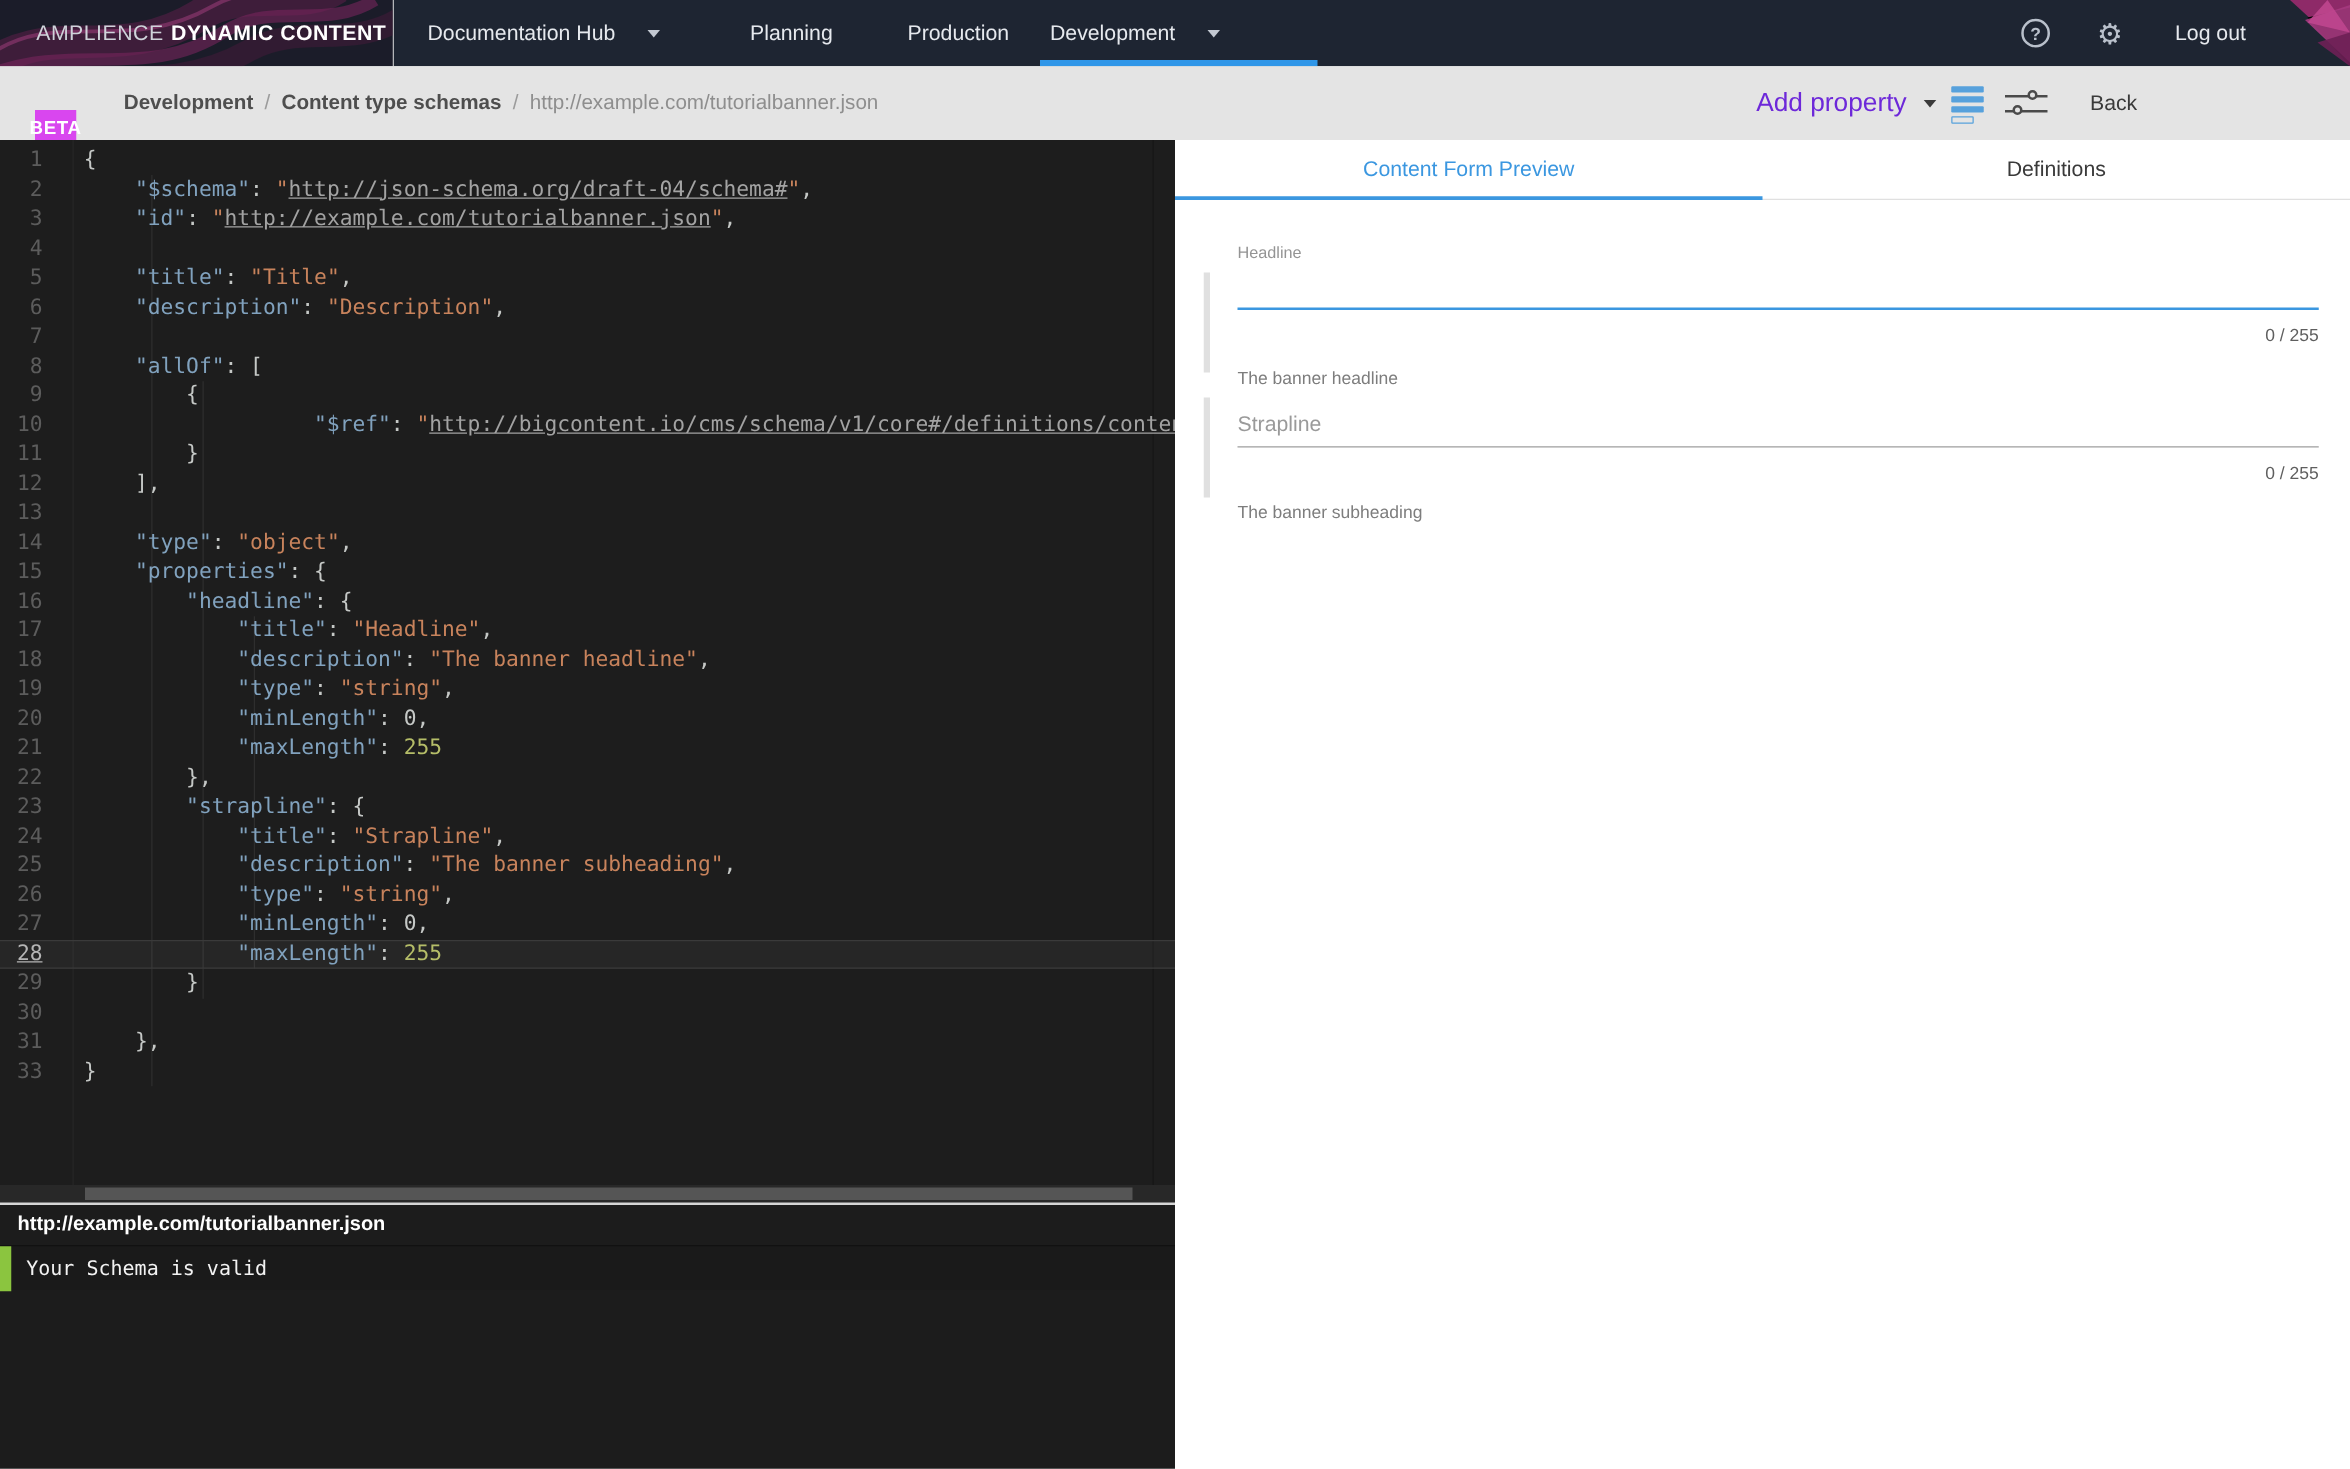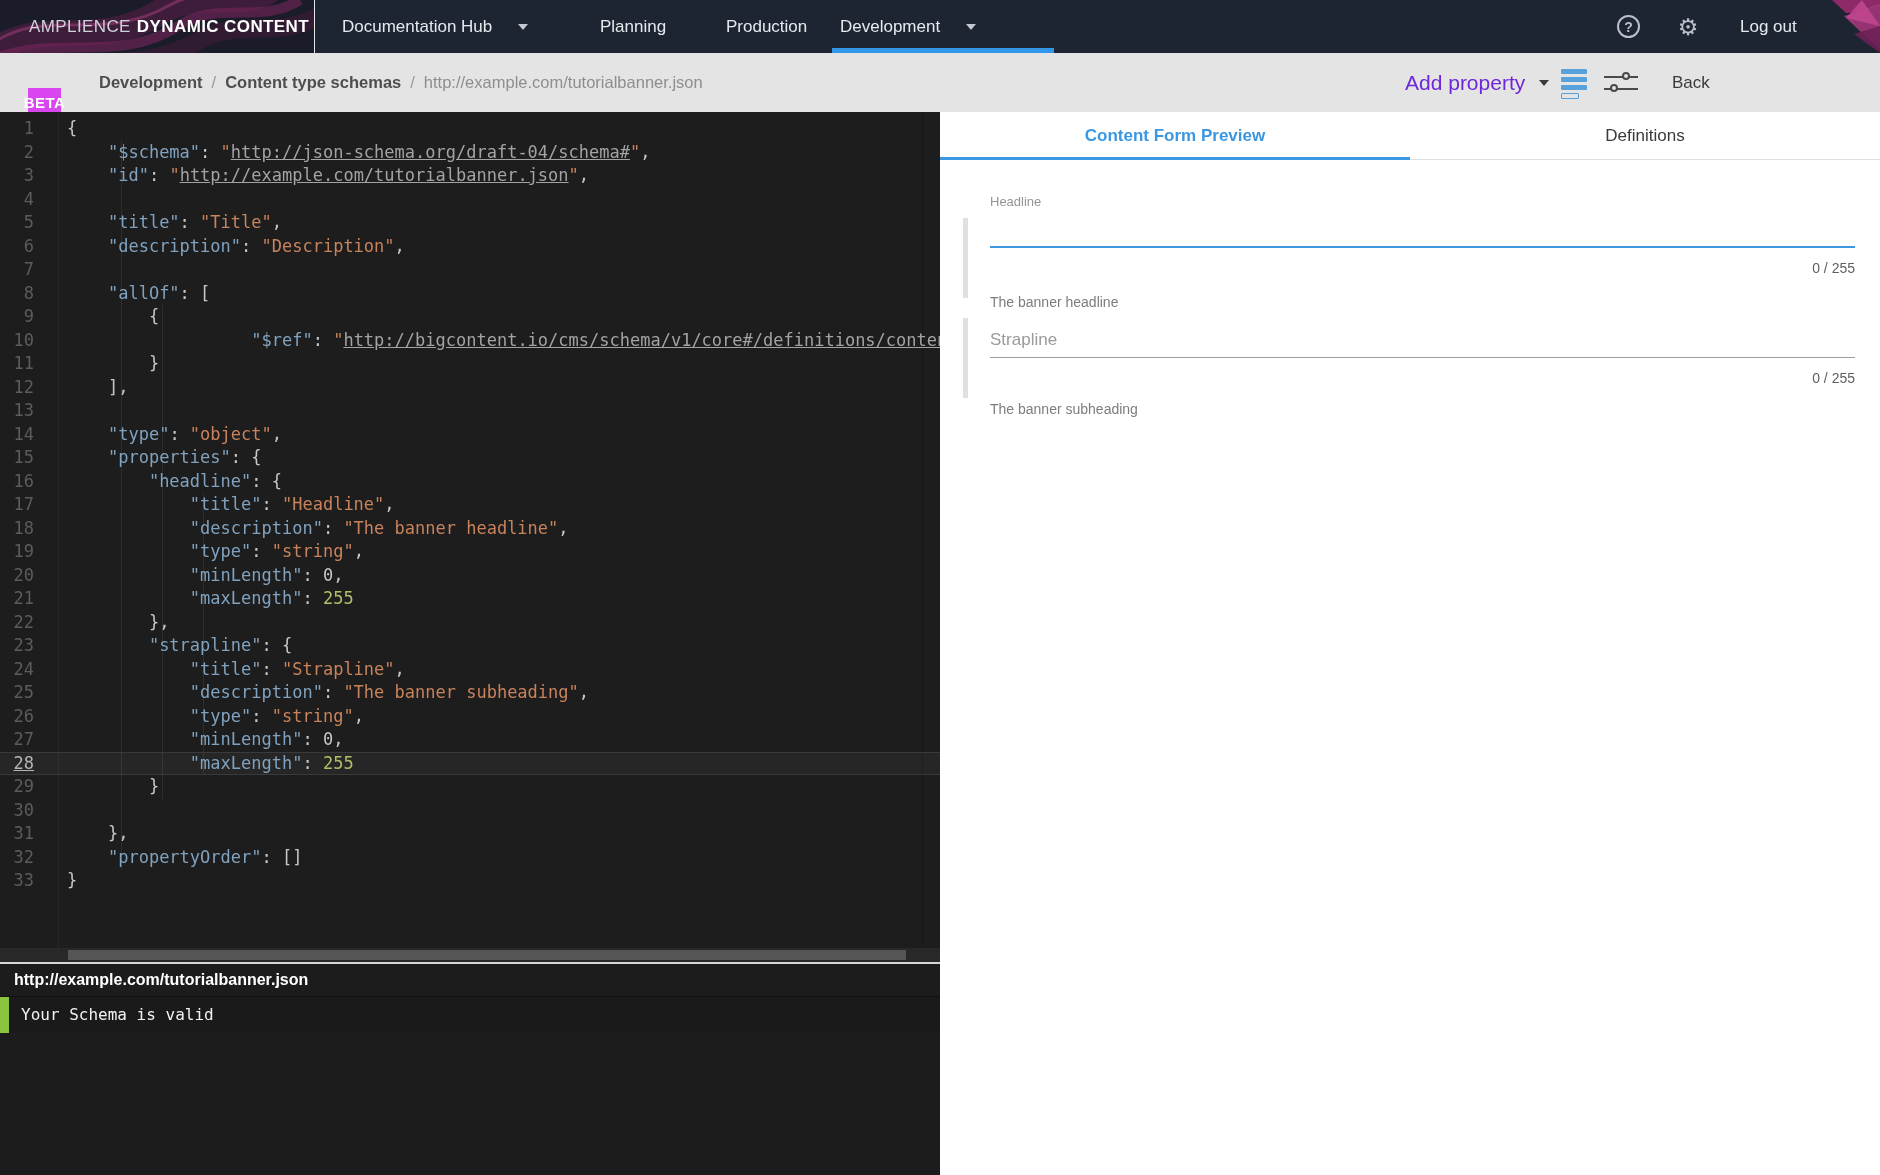--- a/index.html
+++ b/index.html
@@ -66,21 +66,21 @@
   .editor-sep { position:absolute; left:0; top:850px; width:940px; height:2px; background:#d6d6d6; }
   .url-bar { position:absolute; left:0; top:852px; width:940px; height:32px; background:#1c1c1c; color:#ffffff; font-size:16px; font-weight:700; display:flex; align-items:center; padding-left:14px; }
   .valid-bar { position:absolute; left:0; top:884px; width:940px; height:36px; background:#1a1a1a; border-top:1px solid #111; display:flex; align-items:center; }
   .valid-accent { position:absolute; left:0; top:0; width:9px; height:36px; background:#8bc53f; }
   .valid-text { margin-left:21px; color:#f2f2f2; font-family:"DejaVu Sans Mono",monospace; font-size:16px; }
 
   
   .preview-pane { position:absolute; left:940px; top:112px; width:940px; height:1063px; background:#ffffff; }
   .tabs { position:absolute; left:0; top:0; width:940px; height:48px; border-bottom:1px solid #e0e0e0; display:flex; }
   .tab { width:470px; display:flex; align-items:center; justify-content:center; font-size:17px; cursor:pointer; position:relative; }
-  .tab.active { color:#3b97e0; font-weight:700; }
+  .tab.active { color:#3b97e0; font-weight:400; }
   .tab.inactive { color:#3a3a3a; font-weight:400; }
   .tab.active::after { content:""; position:absolute; left:0; bottom:-1px; width:100%; height:3px; background:#3b97e0; }
   .field-bar { position:absolute; left:23px; width:5px; background:#e0e0e0; }
   .f-label { position:absolute; left:50px; font-size:13px; color:#949494; }
   .f-underline { position:absolute; left:50px; right:25px; }
   .f-underline.focused { height:2px; background:#3b97e0; }
   .f-underline.idle { height:1px; background:#9e9e9e; }
   .f-placeholder { position:absolute; left:50px; font-size:17px; color:#9a9a9a; }
   .f-counter { position:absolute; right:25px; font-size:14px; color:#5f5f5f; }
   .f-desc { position:absolute; left:50px; font-size:14px; color:#7d7d7d; }
@@ -300,24 +300,20 @@
         </div>
         <div class="line">
           <span class="ln">30</span>
           <span class="code"></span>
         </div>
         <div class="line">
           <span class="ln">31</span>
           <span class="code">    <span class="tk-p">},</span></span>
         </div>
         <div class="line">
-          <span class="ln">32</span>
-          <span class="code">    <span class="tk-k">"propertyOrder"</span><span class="tk-p">: </span><span class="tk-p">[]</span></span>
-        </div>
-        <div class="line">
           <span class="ln">33</span>
           <span class="code"><span class="tk-p">}</span></span>
         </div>
       </div>
   </div>
   <div class="hscroll">
     <div class="hscroll-thumb"></div>
   </div>
   <div class="editor-sep"></div>
   <div class="url-bar">

